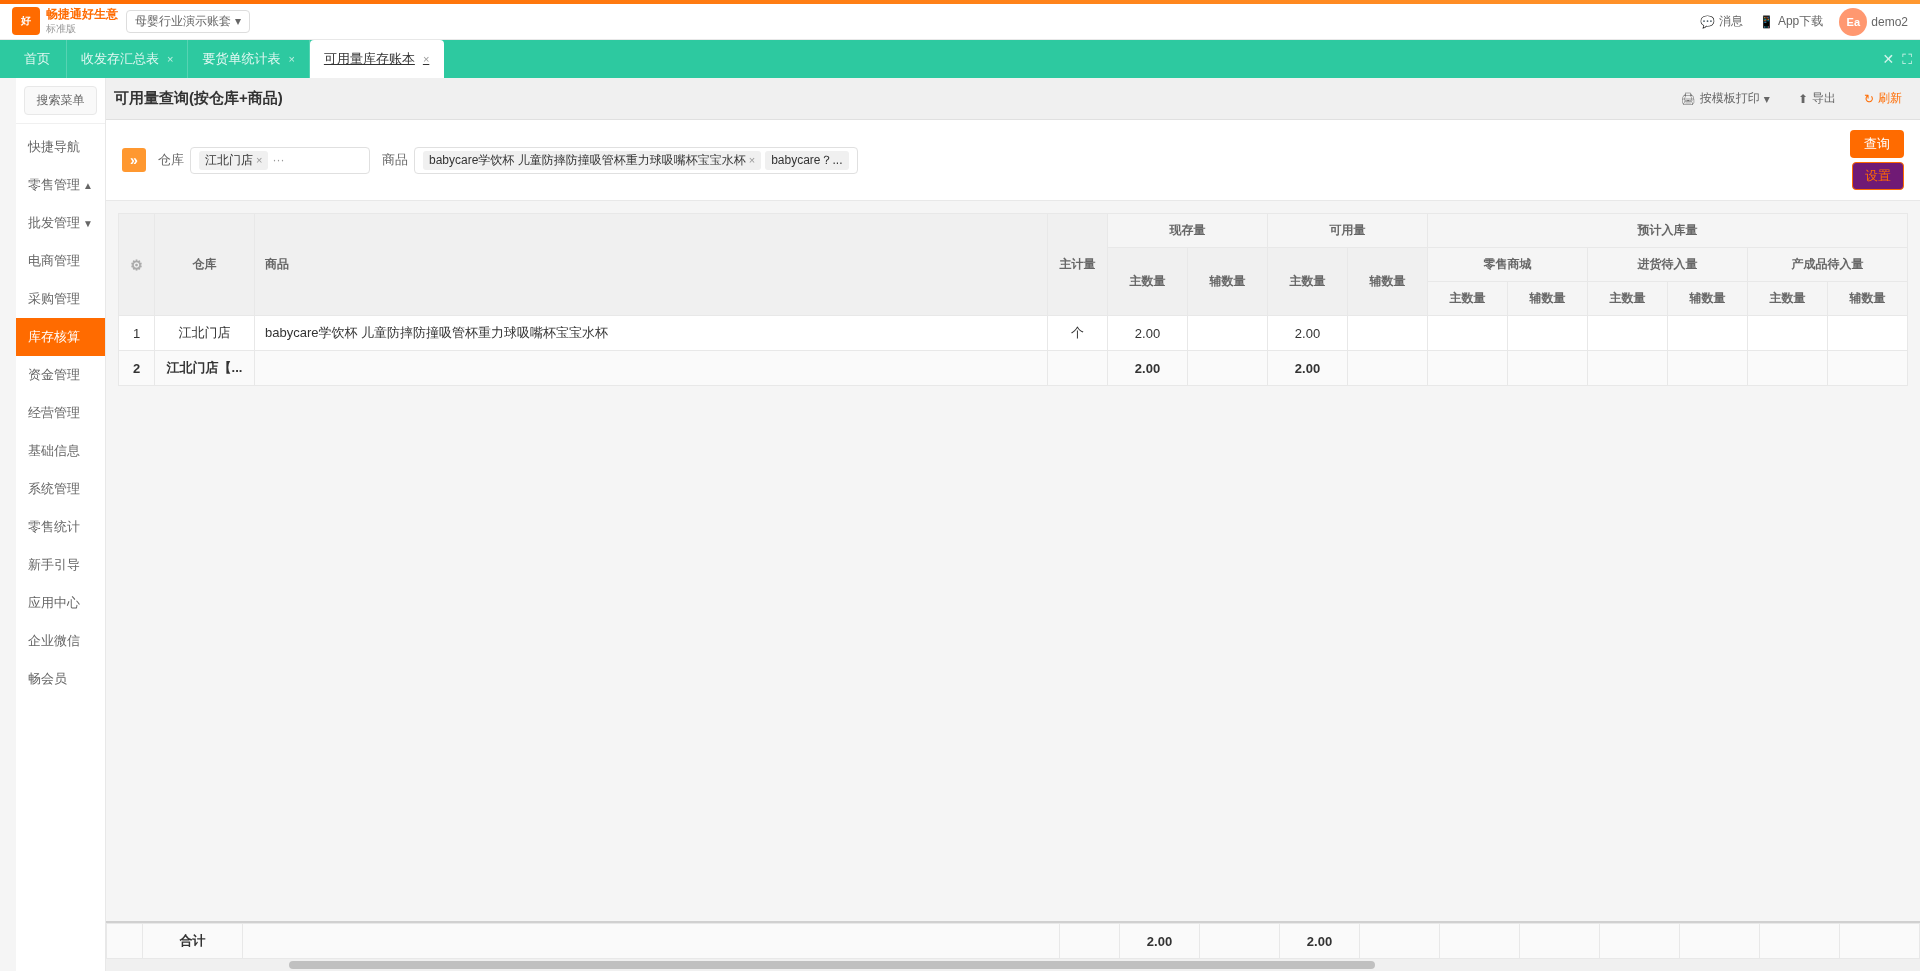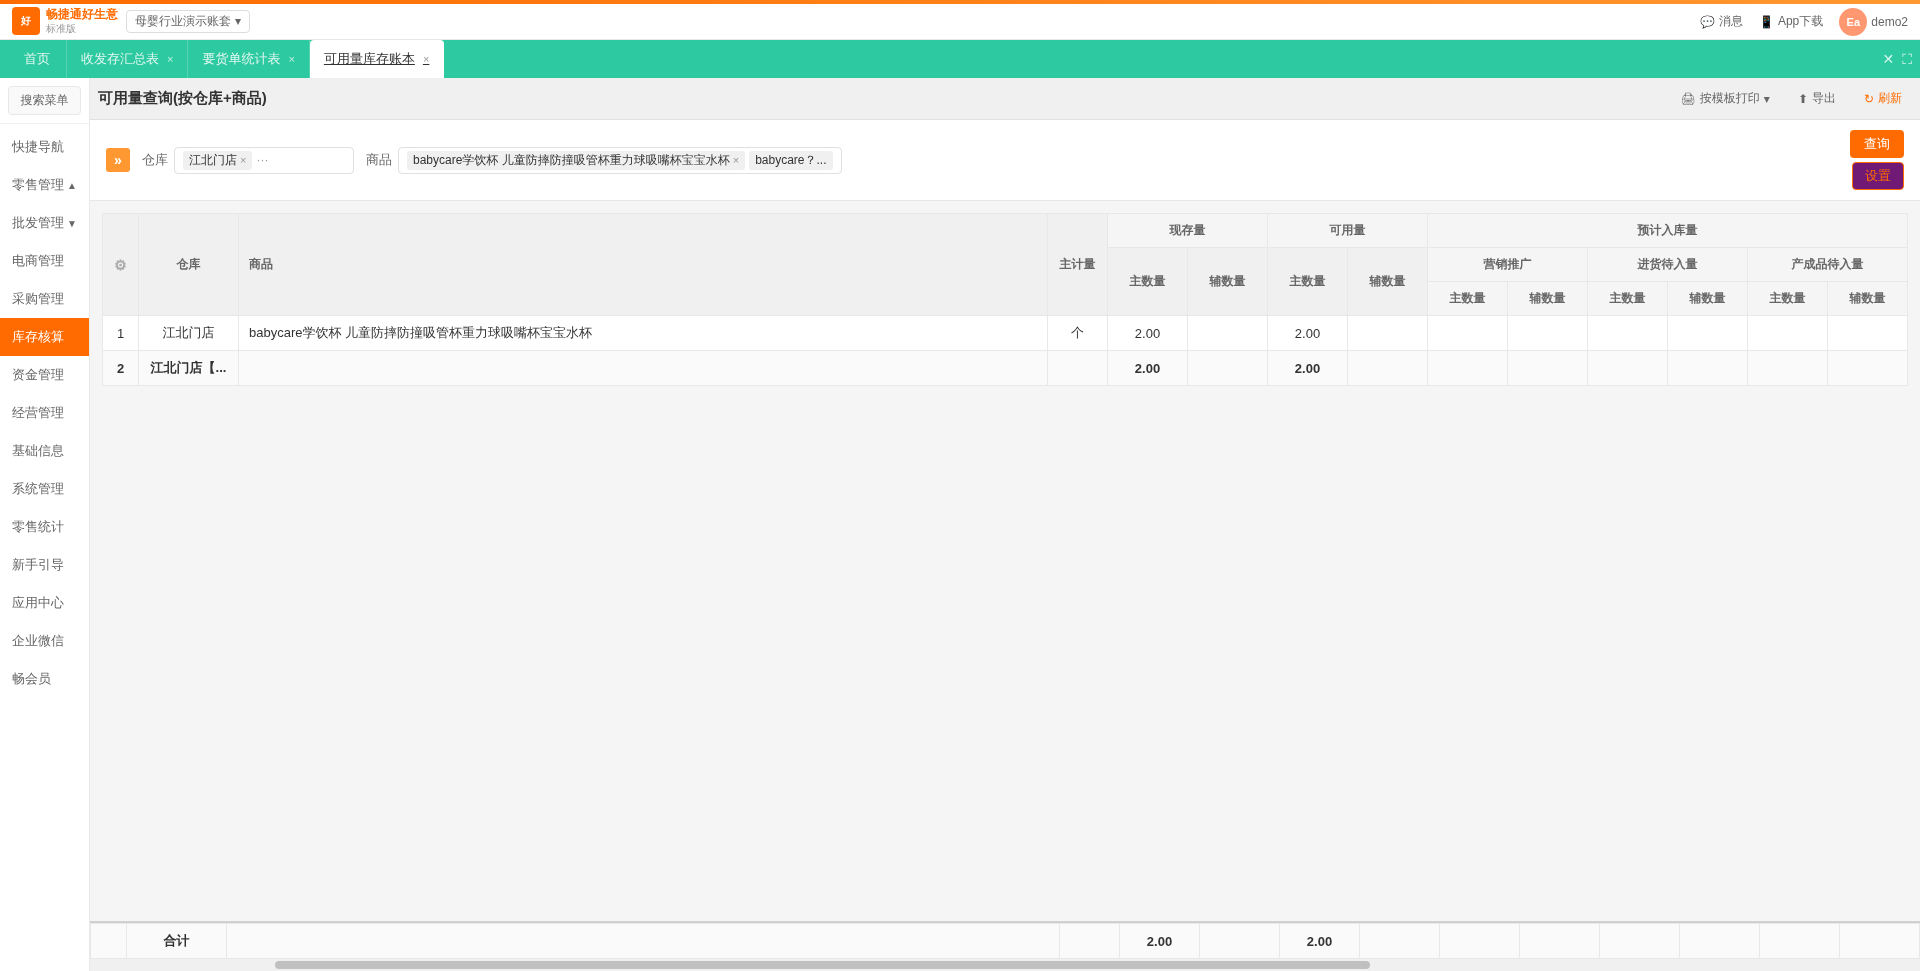--- a/index.html
+++ b/index.html
@@ -22,21 +22,21 @@
     .nav-tab { display: flex; align-items: center; gap: 4px; padding: 0 14px; height: 38px; color: rgba(255,255,255,0.85); font-size: 13px; cursor: pointer; border-right: 1px solid rgba(255,255,255,0.2); white-space: nowrap; }
     .nav-tab.active { background: #fff; color: #333; border-radius: 4px 4px 0 0; text-decoration: underline; }
     .nav-tab.active .tab-close { color: #999; }
     .nav-tab .tab-close { font-size: 11px; color: rgba(255,255,255,0.7); margin-left: 4px; }
     .nav-tab-home { padding: 0 16px; }
     .nav-spacer { flex: 1; }
     .nav-window-controls { display: flex; gap: 8px; color: rgba(255,255,255,0.8); }
     .nav-window-btn { cursor: pointer; font-size: 14px; }
 
     
-    .main-layout { display: flex; flex: 1; overflow: hidden; }
+    .main-layout { display: flex; flex: 1; overflow: hidden; margin-left: 16px; }
 
     
     .sidebar { width: 90px; background: #fff; border-right: 1px solid #e8e8e8; display: flex; flex-direction: column; overflow-y: auto; }
     .sidebar-search { padding: 8px; border-bottom: 1px solid #f0f0f0; }
     .sidebar-search-btn { width: 100%; padding: 5px; border: 1px solid #e8e8e8; border-radius: 4px; background: #f9f9f9; cursor: pointer; color: #666; font-size: 12px; text-align: center; }
     .sidebar-nav { padding: 4px 0; }
     .sidebar-nav-item { display: flex; align-items: center; justify-content: space-between; padding: 10px 12px; cursor: pointer; color: #666; font-size: 13px; }
     .sidebar-nav-item.active { background: #ff6b00; color: #fff; }
     .sidebar-nav-item .expand-icon { font-size: 10px; }
     .sidebar-nav-sub { background: #fafafa; }
@@ -264,21 +264,21 @@
             <th class="col-unit th-main" rowspan="3">主计量</th>
             <th colspan="2" class="th-group">现存量</th>
             <th colspan="2" class="th-group">可用量</th>
             <th colspan="6" class="th-group">预计入库量</th>
           </tr>
           <tr>
             <th class="col-number th-main" rowspan="2">主数量</th>
             <th class="col-number th-main" rowspan="2">辅数量</th>
             <th class="col-number th-main" rowspan="2">主数量</th>
             <th class="col-number th-main" rowspan="2">辅数量</th>
-            <th colspan="2" class="th-group">营销推广</th>
+            <th colspan="2" class="th-group">零售商城</th>
             <th colspan="2" class="th-group">进货待入量</th>
             <th colspan="2" class="th-group">产成品待入量</th>
           </tr>
           <tr>
             <th class="col-number">主数量</th>
             <th class="col-number">辅数量</th>
             <th class="col-number">主数量</th>
             <th class="col-number">辅数量</th>
             <th class="col-number">主数量</th>
             <th class="col-number">辅数量</th>

